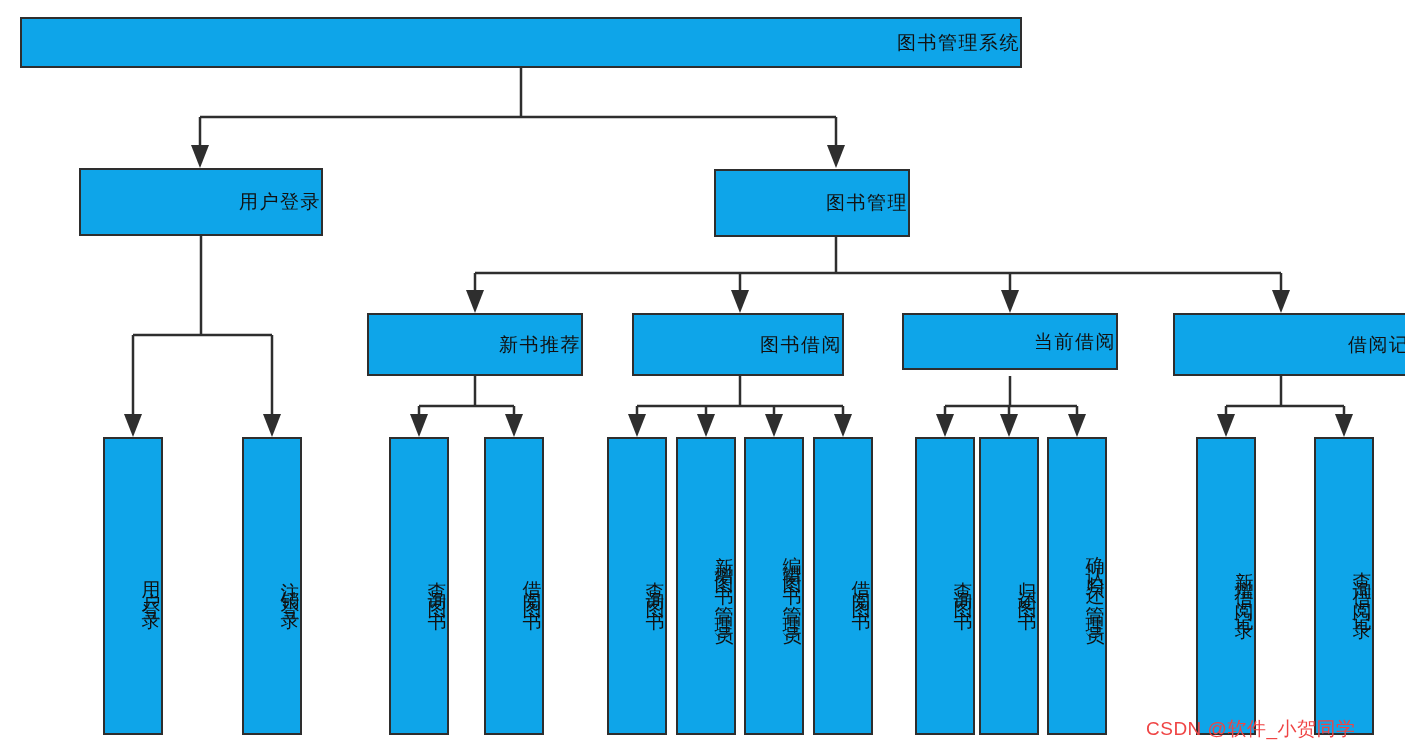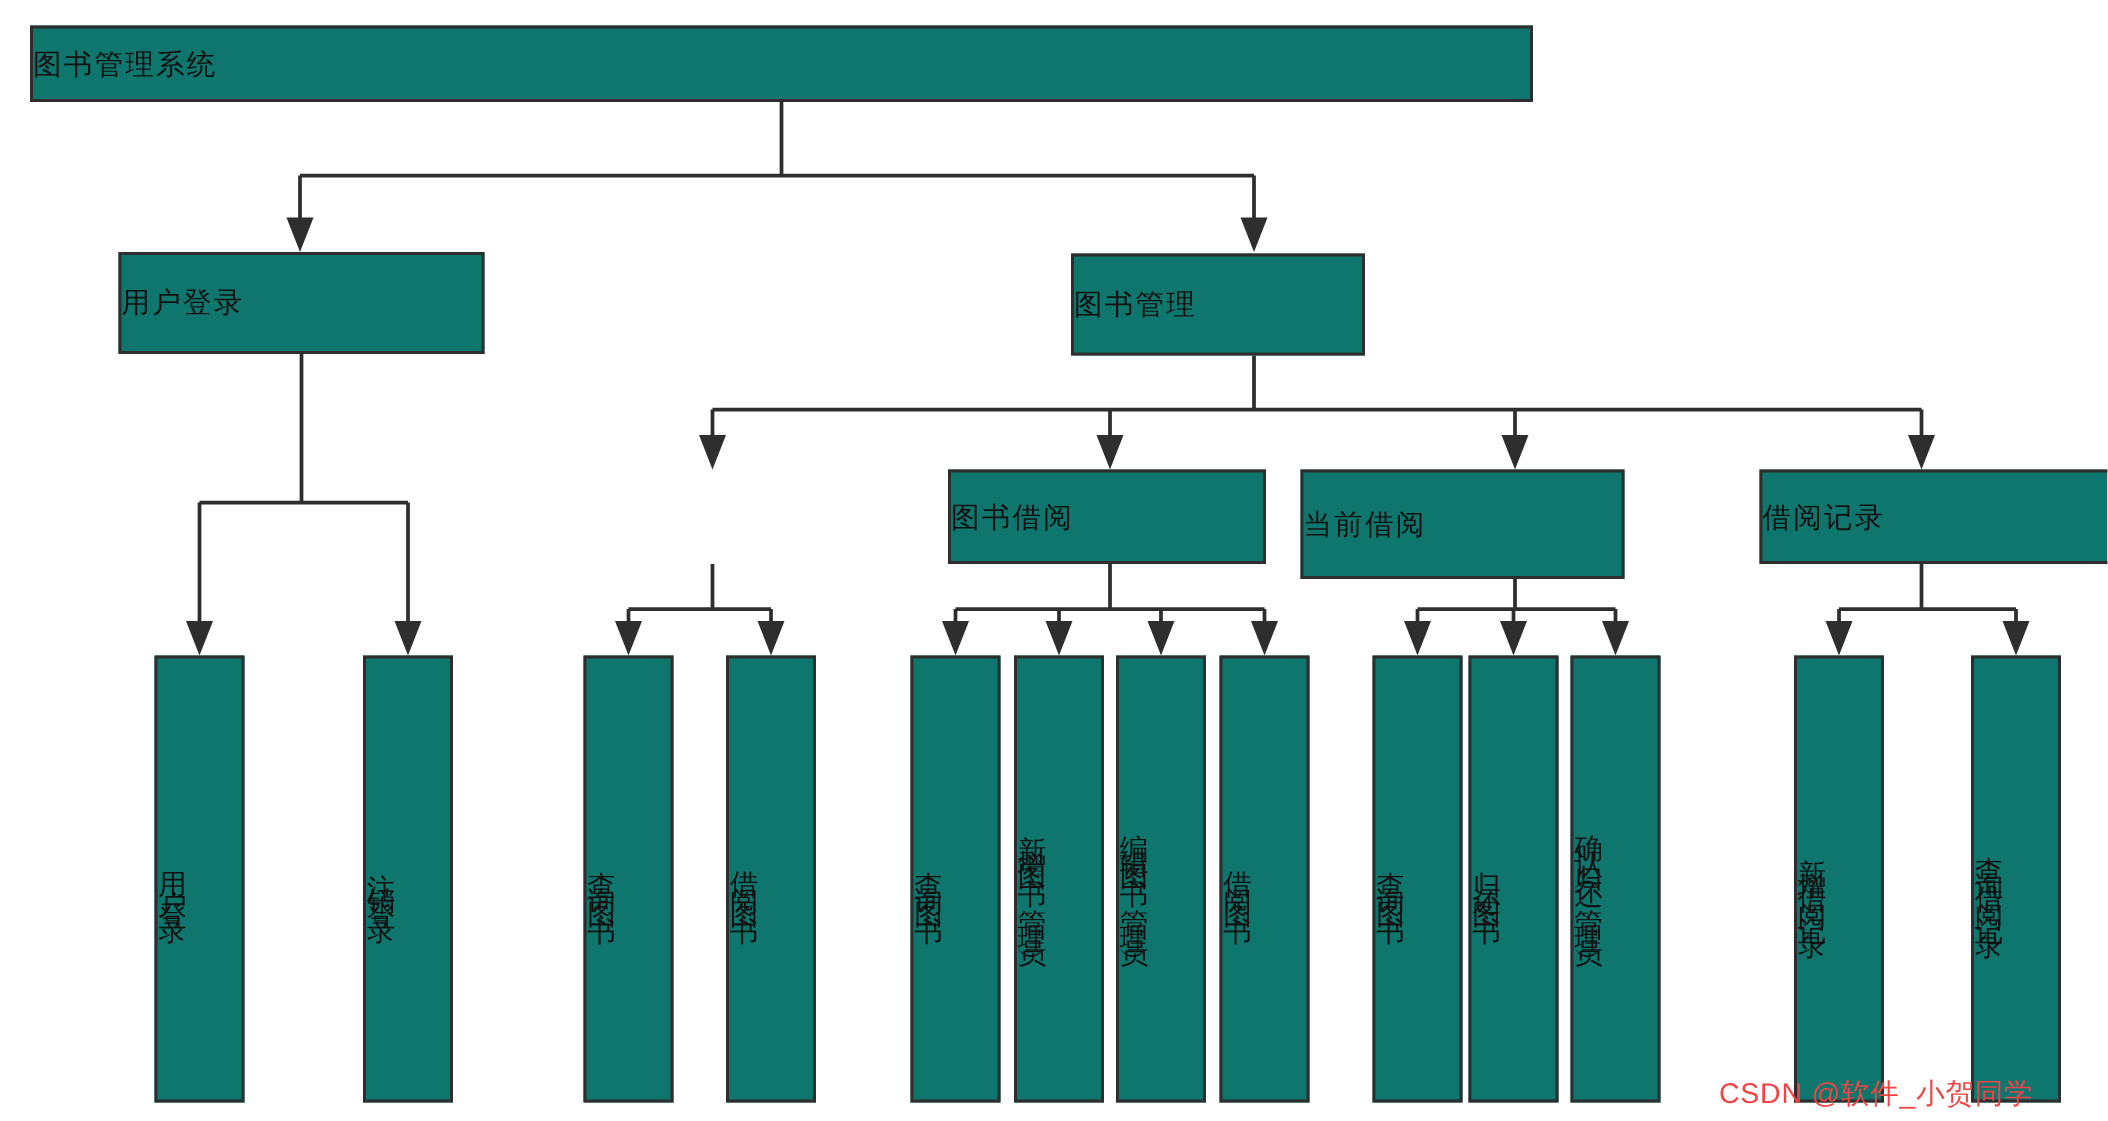--- a/index.html
+++ b/index.html
@@ -2,23 +2,23 @@
 <html><head>
 <meta charset="utf-8">
 <style>
   html,body{margin:0;padding:0;background:#ffffff;}
   .canvas{
     position:relative;width:1405px;height:747px;background:#ffffff;
     font-family:"Liberation Sans","DejaVu Sans",sans-serif;overflow:hidden;
   }
   .wires{position:absolute;left:0;top:0;z-index:1;}
   .node{
-    position:absolute;box-sizing:border-box;background:#0f766e;
+    position:absolute;box-sizing:border-box;background:#0ea5e9;
     border:2.5px solid #2e2e2e;color:#111111;
-    display:flex;align-items:center;justify-content:flex-start;
+    display:flex;align-items:center;justify-content:flex-end;
     font-size:19px;z-index:2;
   }
   .node.h span{letter-spacing:1.5px;white-space:nowrap;}
   .node.v span{
     writing-mode:vertical-rl;text-orientation:mixed;
     letter-spacing:10px;line-height:1;white-space:nowrap;
   }
   .watermark{
     position:absolute;left:1146px;top:716px;z-index:3;
     font-size:19px;color:#ef4444;letter-spacing:0.5px;white-space:nowrap;
@@ -99,24 +99,27 @@
     <span>图书管理系统</span>
   </div>
 
   <div class="node h" style="left:79px;top:168px;width:244px;height:68px">
     <span>用户登录</span>
   </div>
   <div class="node h" style="left:714px;top:169px;width:196px;height:68px">
     <span>图书管理</span>
   </div>
 
+  <div class="node h" style="left:367px;top:313px;width:216px;height:63px">
+    <span>新书推荐</span>
+  </div>
   <div class="node h" style="left:632px;top:313px;width:212px;height:63px">
     <span>图书借阅</span>
   </div>
-  <div class="node h" style="left:867px;top:313px;width:216px;height:73px">
+  <div class="node h" style="left:902px;top:313px;width:216px;height:57px">
     <span>当前借阅</span>
   </div>
   <div class="node h" style="left:1173px;top:313px;width:259px;height:63px">
     <span>借阅记录</span>
   </div>
 
   <div class="node v" style="left:103px;top:437px;width:60px;height:298px">
     <span>用户登录</span>
   </div>
   <div class="node v" style="left:242px;top:437px;width:60px;height:298px">

